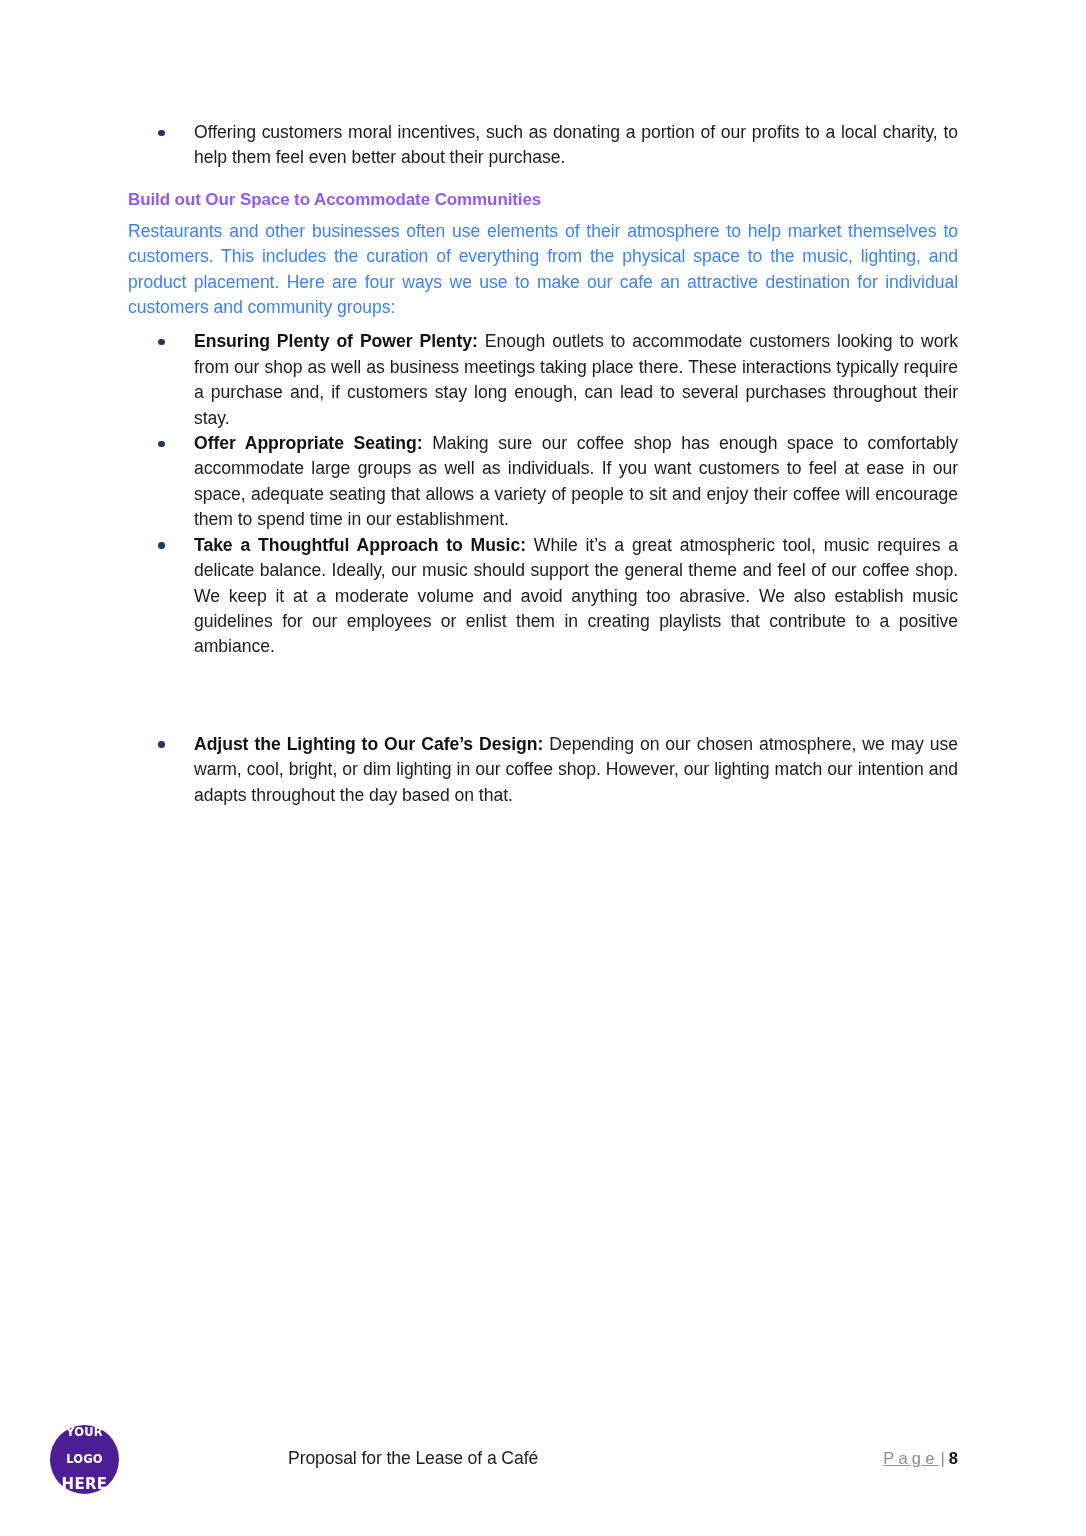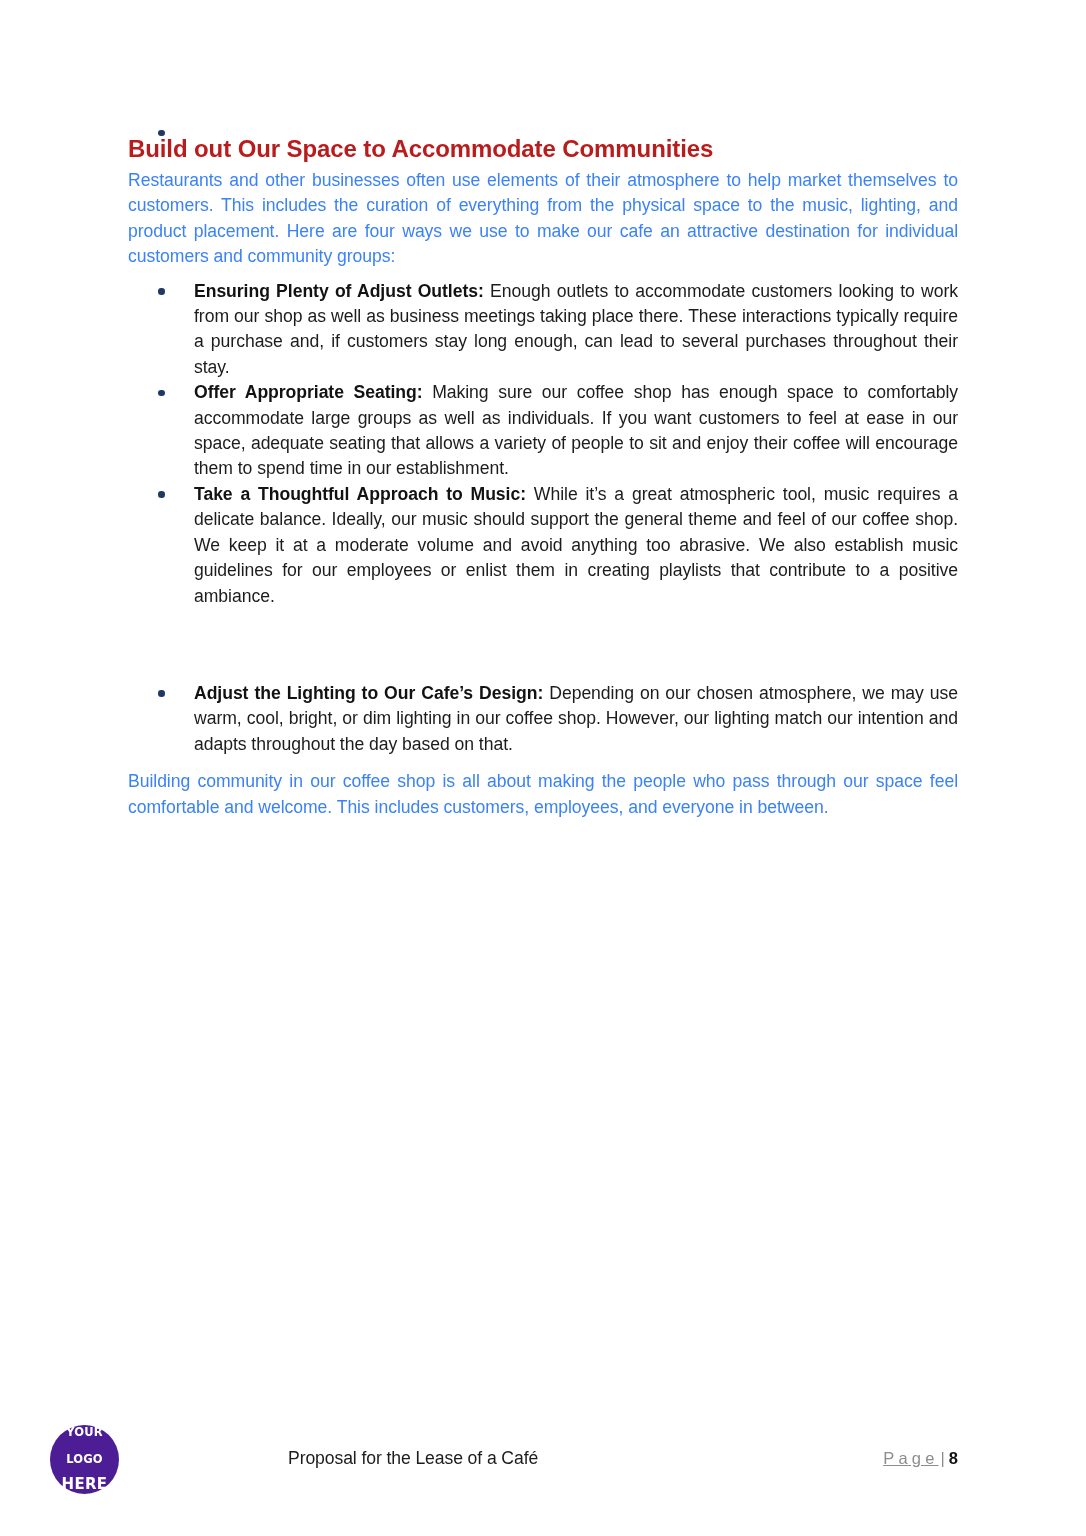--- a/index.html
+++ b/index.html
@@ -35,24 +35,24 @@
     font-size: 17.6px;
     line-height: 25.4px;
     text-align: justify;
     text-justify: inter-word;
     color: #3b82f6;
     letter-spacing: -0.05px;
   }
 
   h2.section-heading {
     margin: 0;
-    font-size: 24px;
+    font-size: 17px;
     line-height: 26px;
     font-weight: bold;
-    color: #b91c1c;
+    color: #8b5cf6;
     letter-spacing: -0.1px;
   }
 
   
   ul.bullets {
     list-style: none;
     margin: 0;
     padding: 0;
   }
   ul.bullets > li {
@@ -147,55 +147,55 @@
 </head>
 <body>
 
 <div class="page">
 
   <div class="content">
 
     <ul class="bullets">
       <li>
         <span class="bullet-dot"></span>
+        <span>Offering customers moral incentives, such as donating a portion of our profits to a local charity, to help them feel even better about their purchase.</span>
       </li>
     </ul>
 
     <div class="spacer-16"></div>
 
     <h2 class="section-heading">Build out Our Space to Accommodate Communities</h2>
 
     <div class="spacer-6"></div>
 
     <p class="body-para">Restaurants and other businesses often use elements of their atmosphere to help market themselves to customers. This includes the curation of everything from the physical space to the music, lighting, and product placement. Here are four ways we use to make our cafe an attractive destination for individual customers and community groups:</p>
 
     <div class="spacer-9"></div>
 
     <ul class="bullets">
       <li>
         <span class="bullet-dot"></span>
-        <span class="lead-in">Ensuring Plenty of Adjust Outlets:</span><span> Enough outlets to accommodate customers looking to work from our shop as well as business meetings taking place there. These interactions typically require a purchase and, if customers stay long enough, can lead to several purchases throughout their stay.</span>
+        <span class="lead-in">Ensuring Plenty of Power Plenty:</span><span> Enough outlets to accommodate customers looking to work from our shop as well as business meetings taking place there. These interactions typically require a purchase and, if customers stay long enough, can lead to several purchases throughout their stay.</span>
       </li>
       <li>
         <span class="bullet-dot"></span>
         <span class="lead-in">Offer Appropriate Seating:</span><span> Making sure our coffee shop has enough space to comfortably accommodate large groups as well as individuals. If you want customers to feel at ease in our space, adequate seating that allows a variety of people to sit and enjoy their coffee will encourage them to spend time in our establishment.</span>
       </li>
       <li>
         <span class="bullet-dot"></span>
         <span class="lead-in">Take a Thoughtful Approach to Music:</span><span> While it’s a great atmospheric tool, music requires a delicate balance. Ideally, our music should support the general theme and feel of our coffee shop. We keep it at a moderate volume and avoid anything too abrasive. We also establish music guidelines for our employees or enlist them in creating playlists that contribute to a positive ambiance.</span>
       </li>
       <li style="margin-top:72px;">
         <span class="bullet-dot"></span>
         <span class="lead-in">Adjust the Lighting to Our Cafe’s Design:</span><span> Depending on our chosen atmosphere, we may use warm, cool, bright, or dim lighting in our coffee shop. However, our lighting match our intention and adapts throughout the day based on that.</span>
       </li>
     </ul>
 
     <div class="spacer-12"></div>
 
-    <p class="body-para">Building community in our coffee shop is all about making the people who pass through our space feel comfortable and welcome. This includes customers, employees, and everyone in between.</p>
 
   </div>
 
   <div class="footer">
 
     <div class="footer-logo">
       <span class="l1">YOUR</span>
       <span class="l2">LOGO</span>
       <span class="l3">HERE</span>
     </div>

